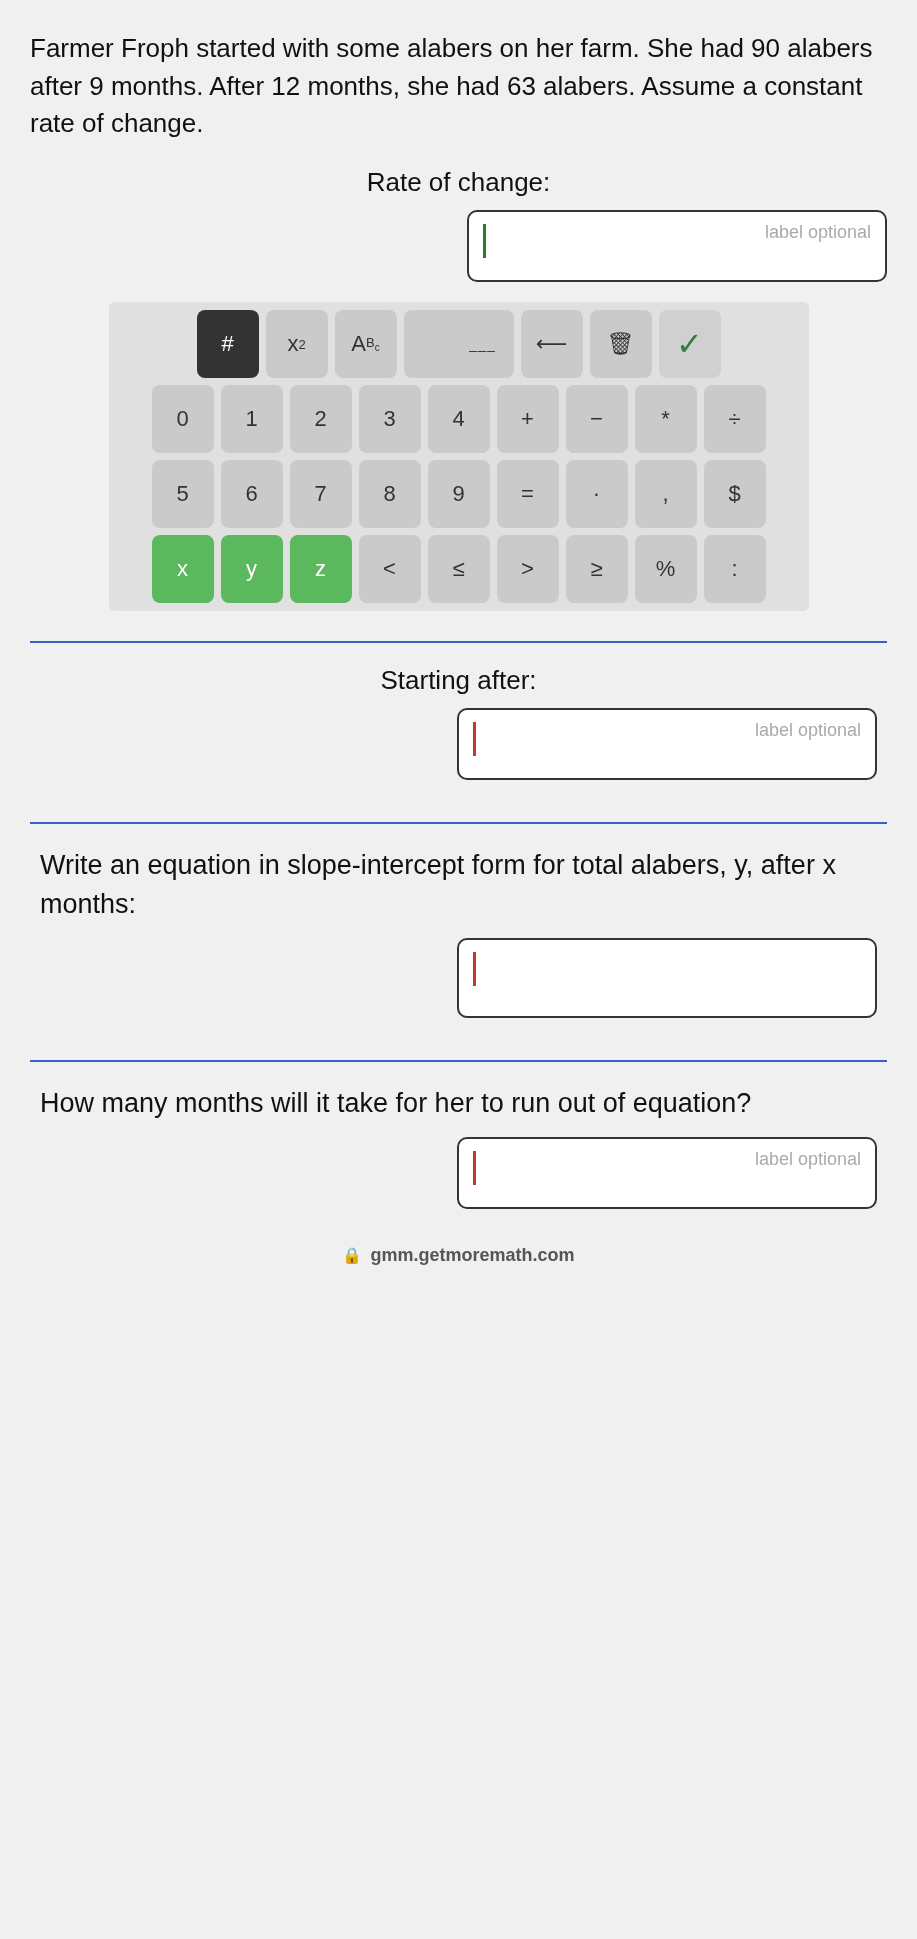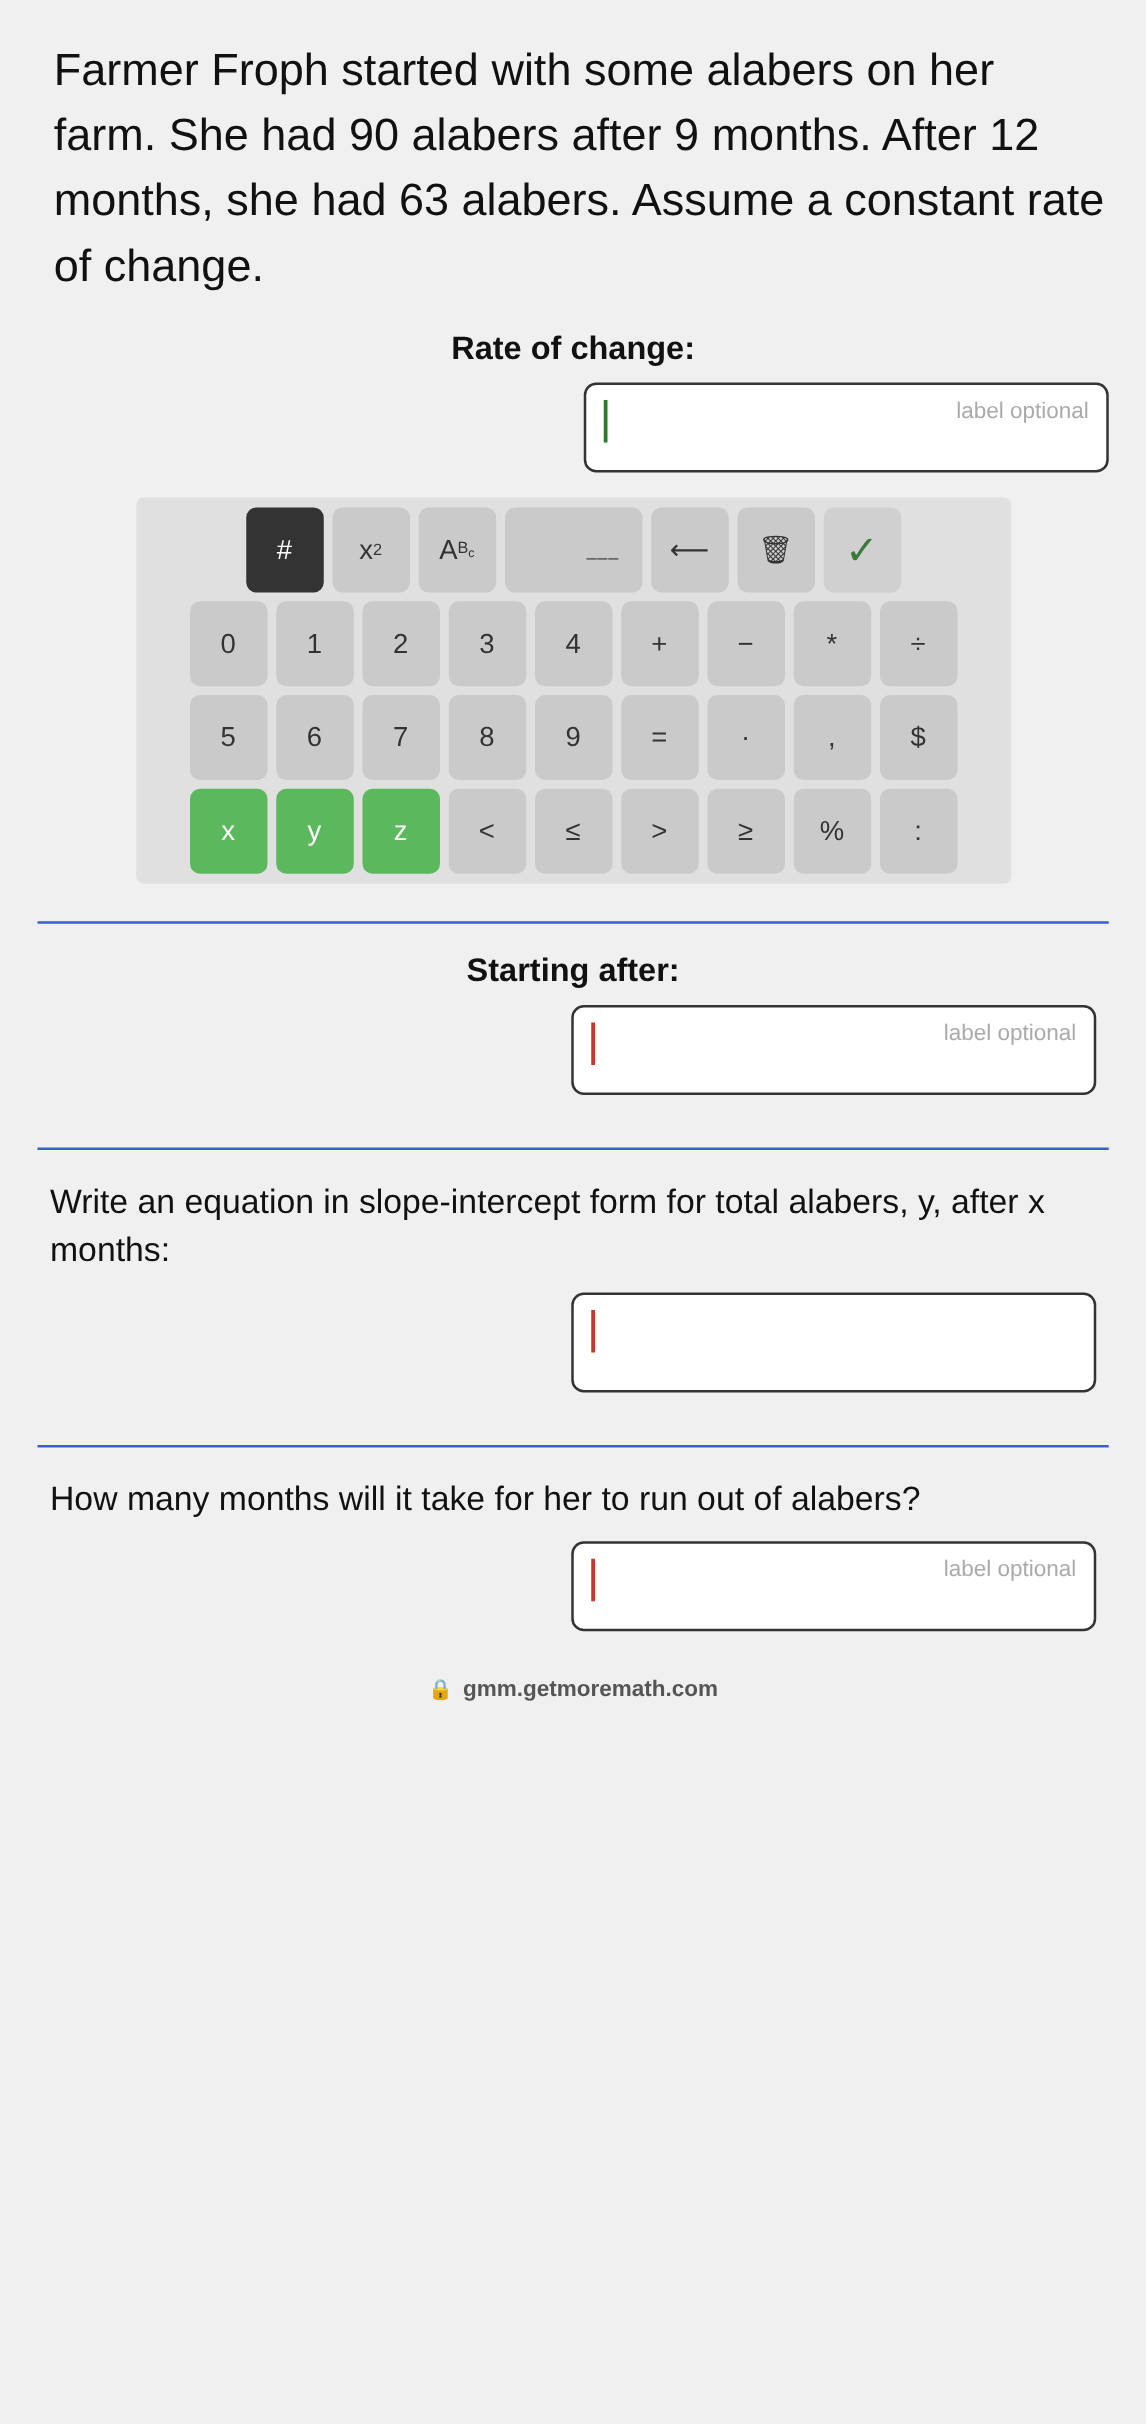--- a/index.html
+++ b/index.html
@@ -17,33 +17,31 @@
     .page {
       width: 917px;
       background: #f0f0f0;
       padding: 30px 30px 20px 30px;
       display: flex;
       flex-direction: column;
       gap: 0;
     }
 
     .problem-text {
-      font-size: 36px;
+      font-size: 26px;
       line-height: 1.45;
       color: #111;
       margin-bottom: 24px;
-      margin-left: 13px;
     }
 
     .section-label {
       font-size: 26px;
       text-align: center;
       color: #111;
       margin-bottom: 12px;
-      font-weight: bold;
     }
 
     .answer-box-wrapper {
       display: flex;
       justify-content: flex-end;
       margin-bottom: 20px;
     }
 
     .answer-box {
       width: 420px;
@@ -272,21 +270,21 @@
     <div class="answer-box-wrapper">
       <div class="answer-box" style="min-height: 80px;">
         <span class="cursor-red"></span>
       </div>
     </div>
   </div>
 
   <div class="divider-line"></div>
 
   <div class="section-block">
-    <div class="question-text">How many months will it take for her to run out of alabers?</div>
+    <div class="question-text">How many months will it take for her to run out of equation?</div>
     <div class="answer-box-wrapper">
       <div class="answer-box">
         <span class="cursor-red"></span>
         <span class="placeholder">label optional</span>
       </div>
     </div>
   </div>
 
   <div class="footer">
     <span class="lock-icon">🔒</span>

